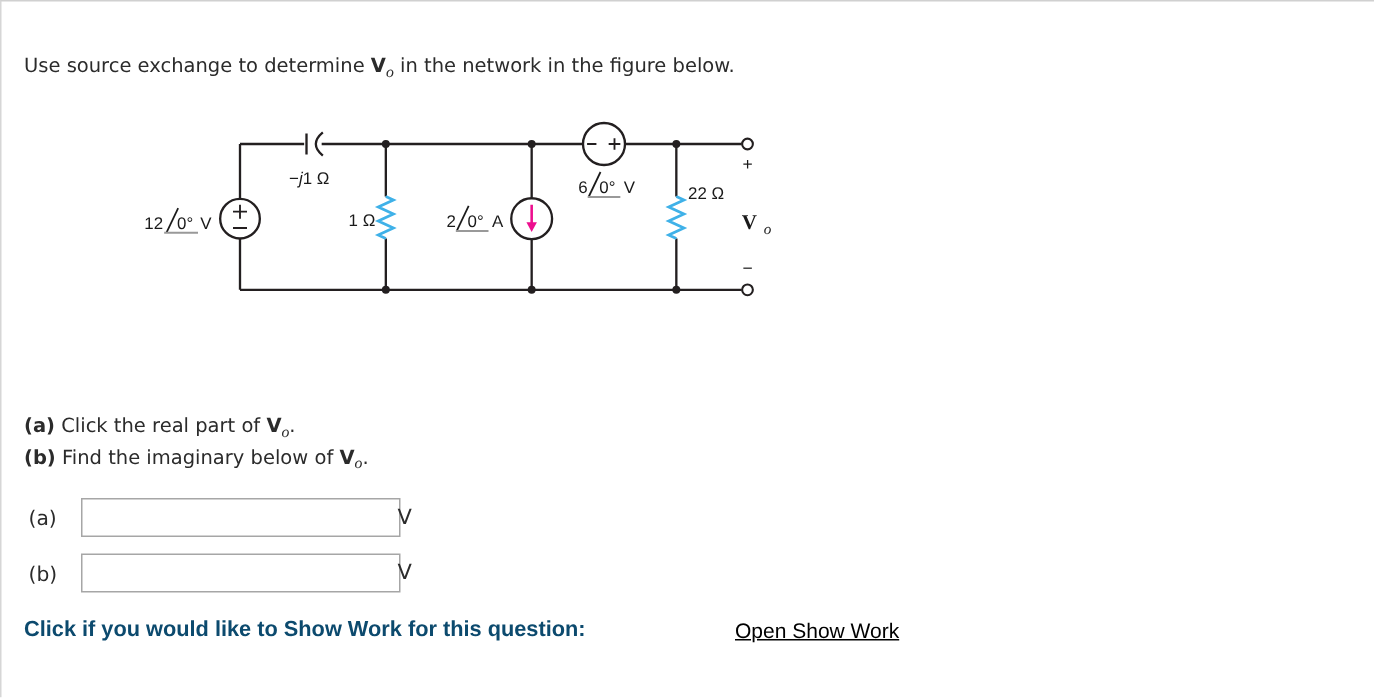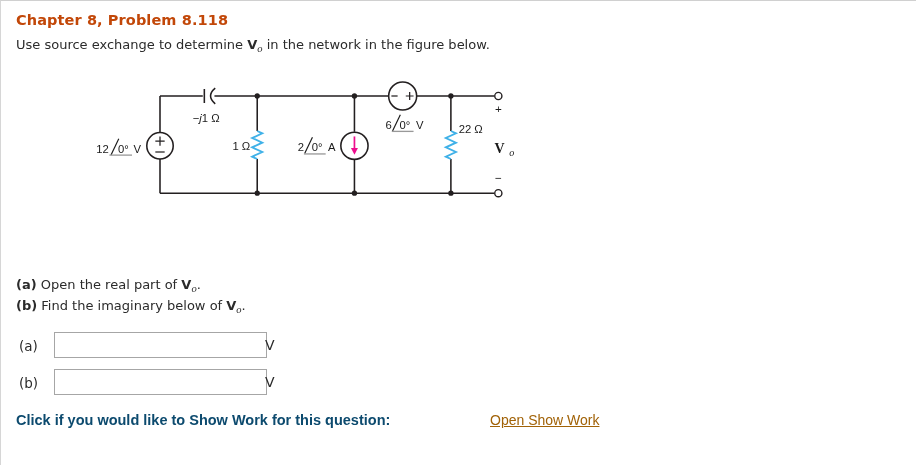--- a/index.html
+++ b/index.html
@@ -17,32 +17,31 @@
   .question { left:15px; font-size:13px; }
   .q-label { font-weight:bold; }
   .ans-label { font-size:13.5px; color:#2b2b2b; }
   .ans-input {
     position:absolute; left:53px; width:203px; height:22px;
     border:1px solid #a6a6a6; background:#fff; font-size:13px; padding:1px 4px;
     font-family:"DejaVu Sans",sans-serif; box-sizing:content-box;
   }
   .ans-unit { font-size:14px; color:#2b2b2b; }
   .showwork-prompt { left:15px; top:411px; font-size:14.5px; font-weight:bold; color:#0c4a6e; font-family:"Liberation Sans",sans-serif; }
-  .showwork-link { left:489px; top:411px; font-size:14px; color:#a16207; font-family:"Liberation Sans",sans-serif; cursor:pointer; }
+  .showwork-link { left:489px; top:411px; font-size:14px; color:#000000; font-family:"Liberation Sans",sans-serif; cursor:pointer; }
   svg text { font-family:"Liberation Sans",sans-serif; font-size:14.5px; fill:#1a1a1a; }
   svg text.serif-v { font-family:"Liberation Serif",serif; font-weight:bold; font-size:18px; }
   svg text.serif-o { font-family:"Liberation Serif",serif; font-style:italic; font-size:13px; }
   svg text.termsign { font-size:15px; }
 </style>
 </head>
 <body>
 
 <div class="page">
 
-  <div class="abs title">Chapter 8, Problem 8.118</div>
 
   <div class="abs instruction">
     <span>Use source exchange to determine </span><span class="bold-v">V</span><span class="sub-o">o</span><span> in the network in the figure below.</span>
   </div>
 
   <svg class="abs" style="left:0;top:60px" width="640" height="210" viewBox="0 60 640 270">
 
     <path stroke="#231f20" stroke-width="2" fill="none" d="M113,105 H168 M183,105 H407 M443,105 H543 M113,230 H543
              M113,105 V152 M113,186 V230
              M238,105 V150 M238,186 V230
@@ -113,21 +112,21 @@
 
     <circle cx="548" cy="105" r="4.6" fill="#fff" stroke="#231f20" stroke-width="1.8"></circle>
     <circle cx="548" cy="230" r="4.6" fill="#fff" stroke="#231f20" stroke-width="1.8"></circle>
     <text class="termsign" x="548" y="127" text-anchor="middle">+</text>
     <text class="termsign" x="548" y="216" text-anchor="middle">−</text>
     <text class="serif-v" x="543" y="178">V</text>
     <text class="serif-o" x="562" y="182">o</text>
   </svg>
 
   <div class="abs question" style="top:276px">
-    <span class="q-label">(a)</span><span> Open the real part of </span><span class="bold-v">V</span><span class="sub-o">o</span><span>.</span>
+    <span class="q-label">(a)</span><span> Click the real part of </span><span class="bold-v">V</span><span class="sub-o">o</span><span>.</span>
   </div>
   <div class="abs question" style="top:297px">
     <span class="q-label">(b)</span><span> Find the imaginary below of </span><span class="bold-v">V</span><span class="sub-o">o</span><span>.</span>
   </div>
 
   <span class="abs ans-label" style="left:18px;top:337px">(a)</span>
   <input class="ans-input" style="top: 331px;" type="text" value="">
   <span class="abs ans-unit" style="left:264px;top:336px">V</span>
 
   <span class="abs ans-label" style="left:18px;top:374px">(b)</span>

